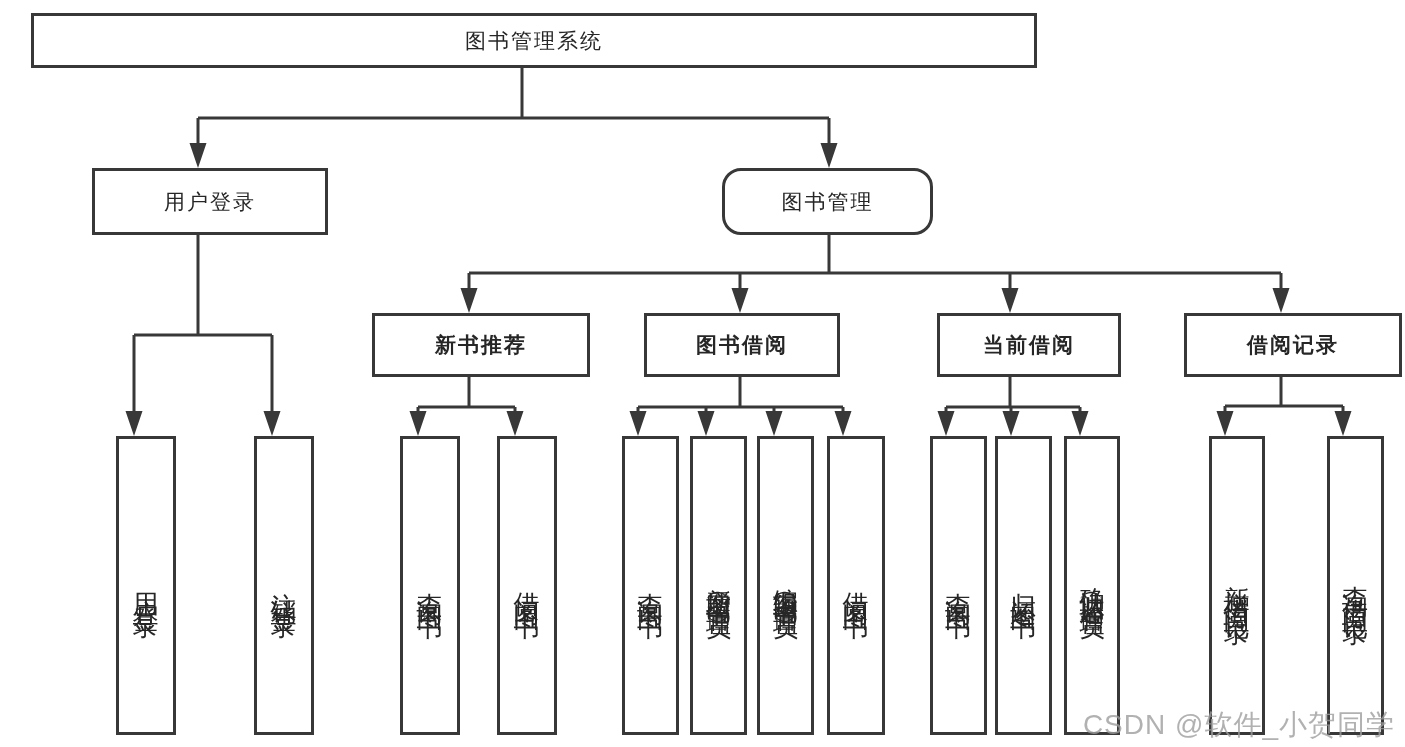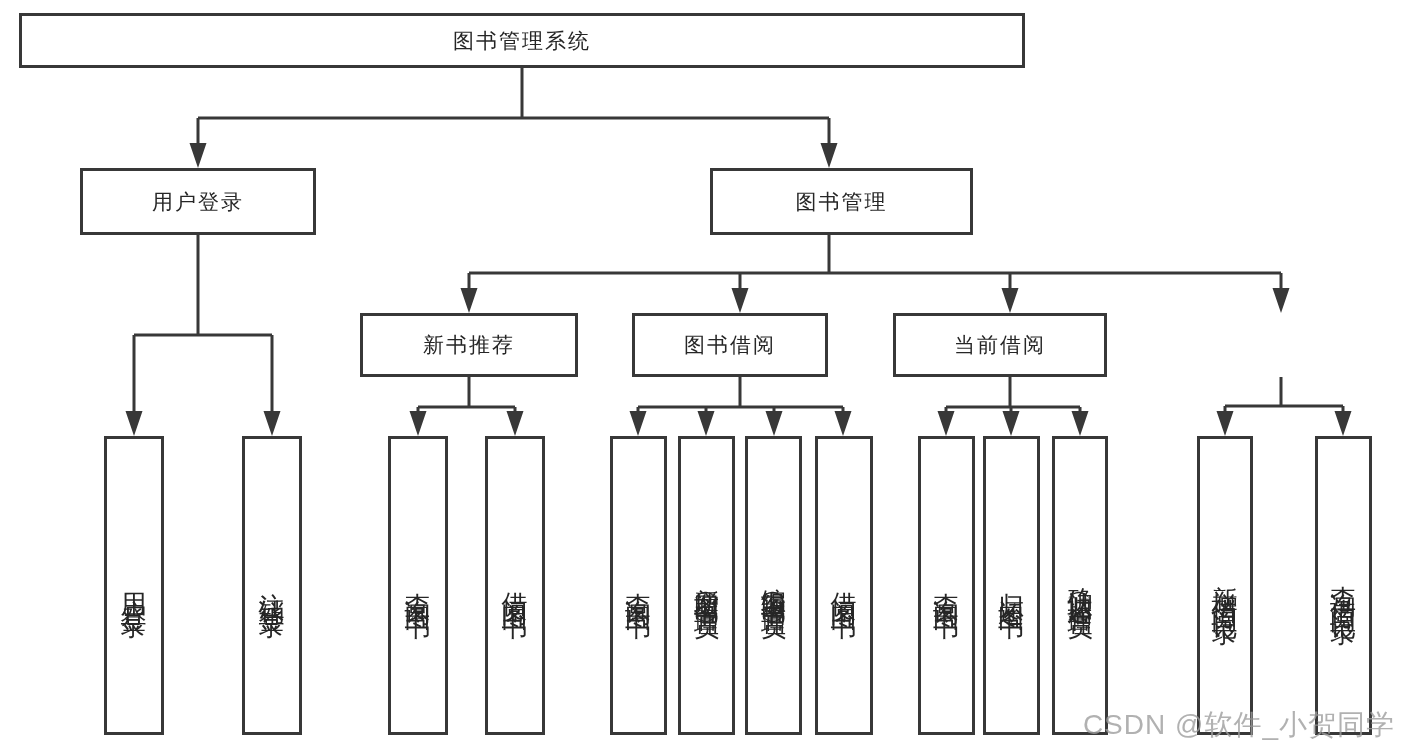--- a/index.html
+++ b/index.html
@@ -20,37 +20,38 @@
   }
   .node {
     position: absolute;
     box-sizing: border-box;
     border: 3px solid #383838;
     background: #ffffff;
     display: flex;
     align-items: center;
     justify-content: center;
     text-align: center;
+    margin-left: 12px;
   }
   .node .hlabel {
     font-size: 21px;
     letter-spacing: 2px;
     color: #262626;
     white-space: nowrap;
   }
   
   .n-root  { left: 19px;  top: 13px;  width: 1006px; height: 55px; }
   
   .n-l2a   { left: 80px;  top: 168px; width: 236px; height: 67px; }
-  .n-l2b   { left: 710px; top: 168px; width: 263px; height: 67px; }
-  
-  .n-l3    { top: 313px; height: 64px; }
+  .n-l2b   { left: 710px; top: 168px; width: 211px; height: 67px; border-radius: 19px; }
+  
+  .n-l3    { top: 313px; height: 64px; font-weight: bold; }
   .n-l3a   { left: 360px;  width: 218px; }
   .n-l3b   { left: 632px;  width: 196px; }
-  .n-l3c   { left: 893px;  width: 214px; }
+  .n-l3c   { left: 925px;  width: 184px; }
   .n-l3d   { left: 1172px; width: 218px; }
   
   .leaf    { top: 436px; height: 299px; }
   .leaf .vlabel {
     writing-mode: vertical-rl;
     text-orientation: mixed;
     font-size: 26px;
     letter-spacing: 7px;
     color: #262626;
     line-height: 1;
@@ -141,20 +142,23 @@
 
   <div class="node n-l3 n-l3a">
     <span class="hlabel">新书推荐</span>
   </div>
   <div class="node n-l3 n-l3b">
     <span class="hlabel">图书借阅</span>
   </div>
   <div class="node n-l3 n-l3c">
     <span class="hlabel">当前借阅</span>
   </div>
+  <div class="node n-l3 n-l3d">
+    <span class="hlabel">借阅记录</span>
+  </div>
 
   <div class="node leaf lf1">
     <span class="vlabel">用户登录</span>
   </div>
   <div class="node leaf lf2">
     <span class="vlabel">注销登录</span>
   </div>
 
   <div class="node leaf lf3">
     <span class="vlabel">查询图书</span>

